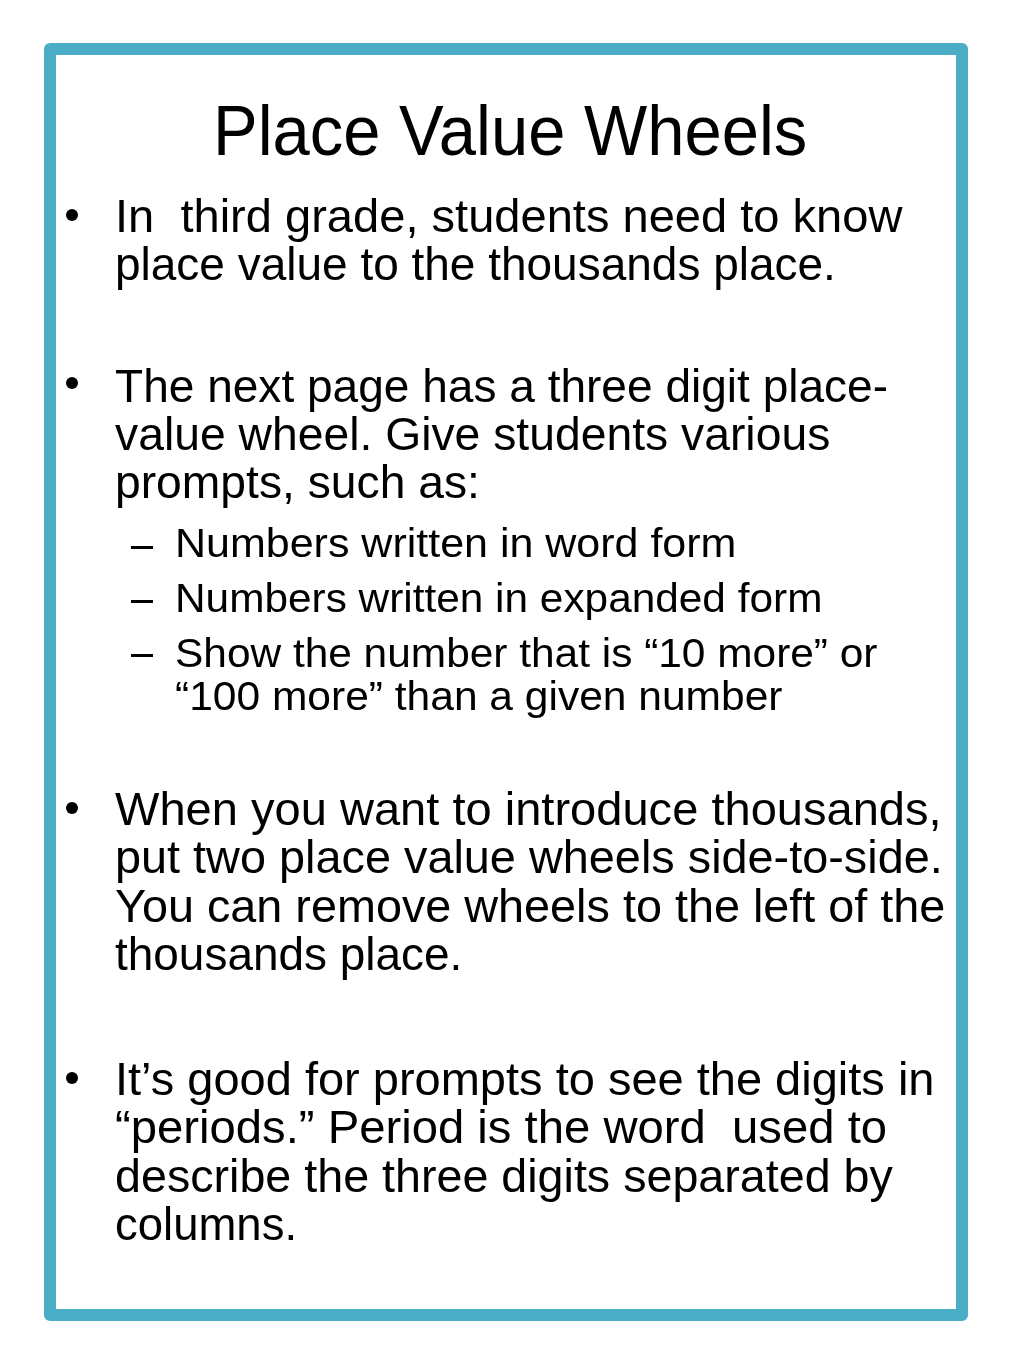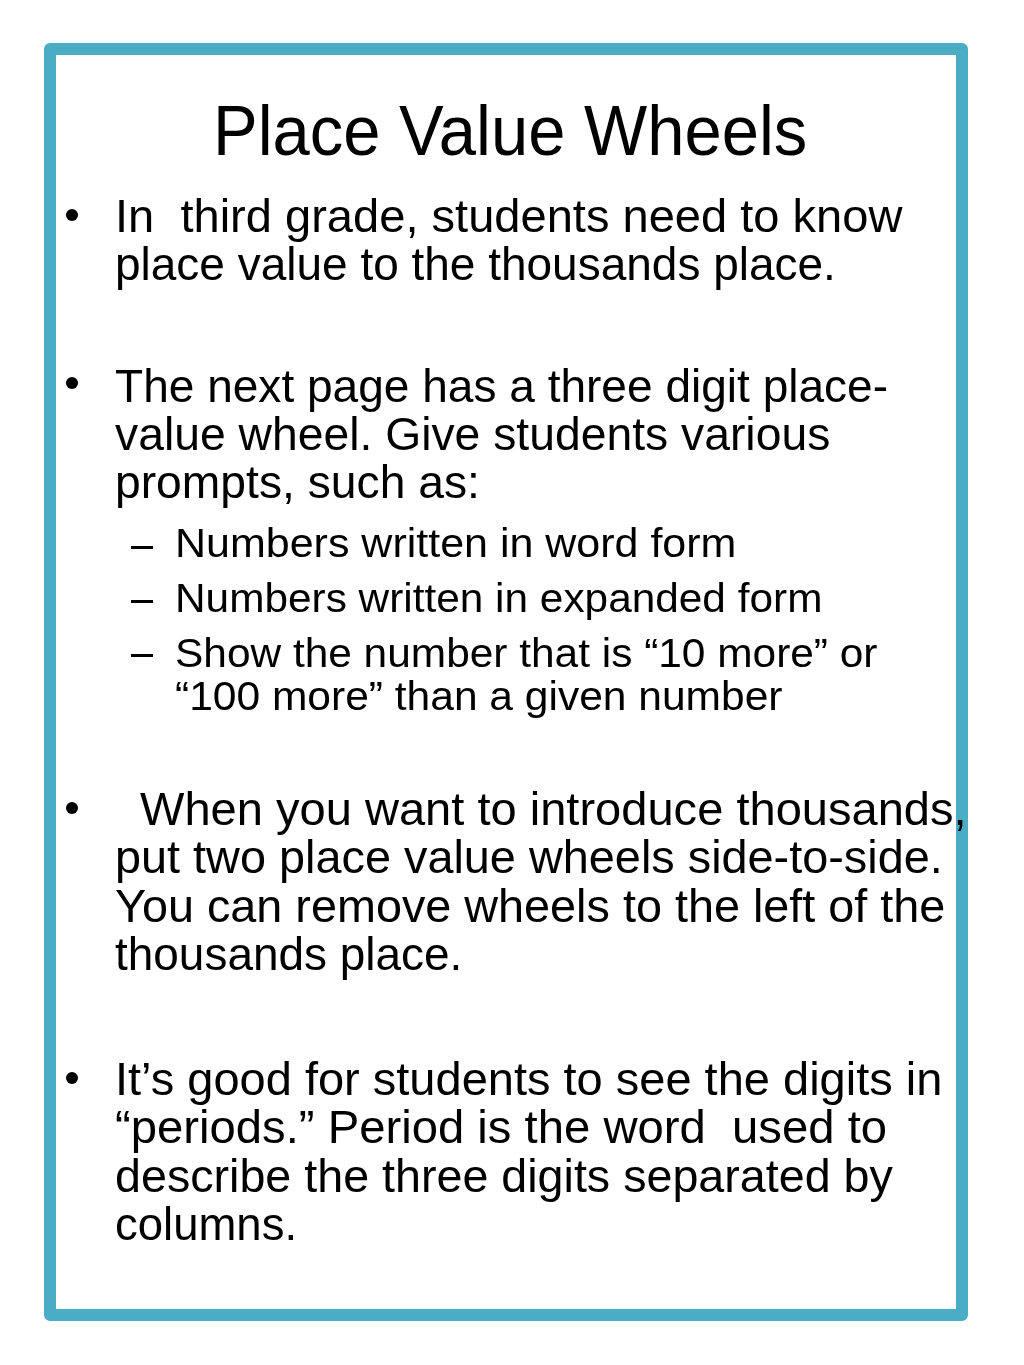--- a/index.html
+++ b/index.html
@@ -45,22 +45,22 @@
 <div class="line sub fit" style="left: 175px; top: 523px; transform: scaleX(1.07471);">Numbers written in word form</div>
 
 <div class="dash" style="left:131px; top:600px;"></div>
 <div class="line sub fit" style="left: 175px; top: 578px; transform: scaleX(1.05892);">Numbers written in expanded form</div>
 
 <div class="dash" style="left:131px; top:654px;"></div>
 <div class="line sub fit" style="left: 175px; top: 633px; transform: scaleX(1.06033);">Show the number that is “10 more” or</div>
 <div class="line sub fit" style="left: 175px; top: 676px; transform: scaleX(1.06305);">“100 more” than a given number</div>
 
 <div class="bullet" style="left:66px; top:802px;"></div>
-<div class="line body fit" style="left: 115px; top: 785px; transform: scaleX(1.00121); margin-left: 25px;">When you want to introduce thousands,</div>
+<div class="line body fit" style="left: 115px; top: 785px; transform: scaleX(1.00121);">When you want to introduce thousands,</div>
 <div class="line body fit" style="left: 115px; top: 833px; transform: scaleX(0.99639);">put two place value wheels side-to-side.</div>
 <div class="line body fit" style="left: 115px; top: 882px; transform: scaleX(0.995204);">You can remove wheels to the left of the</div>
 <div class="line body fit" style="left: 115px; top: 930px; transform: scaleX(0.977465);">thousands place.</div>
 
 <div class="bullet" style="left:66px; top:1072px;"></div>
-<div class="line body fit" style="left: 115px; top: 1055px; transform: scaleX(1);">It’s good for students to see the digits in</div>
+<div class="line body fit" style="left: 115px; top: 1055px; transform: scaleX(1);">It’s good for prompts to see the digits in</div>
 <div class="line body fit" style="left: 115px; top: 1103px; transform: scaleX(1.00521);">“periods.” Period is the word  used to</div>
 <div class="line body fit" style="left: 115px; top: 1152px; transform: scaleX(0.992347);">describe the three digits separated by</div>
 <div class="line body fit" style="left: 115px; top: 1200px; transform: scaleX(0.968085);">columns.</div>
 
 </body></html>

